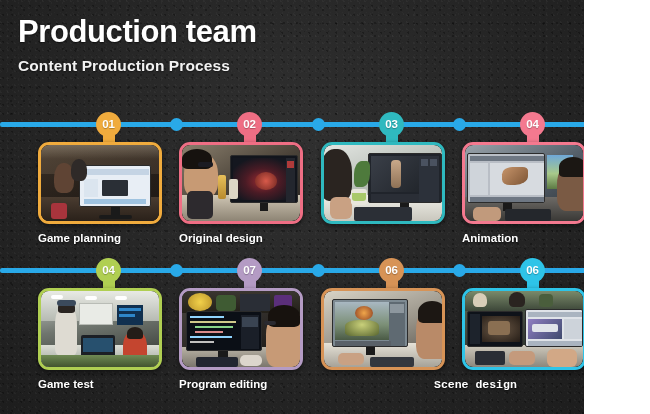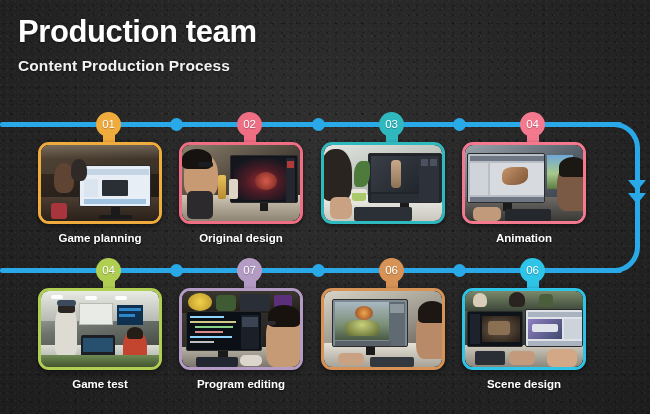--- a/index.html
+++ b/index.html
@@ -5,21 +5,21 @@
   * { margin:0; padding:0; box-sizing:border-box; }
 
   html, body {
     width:650px; height:414px;
     overflow:hidden;
     font-family:"Liberation Sans", sans-serif;
   }
 
   #slide {
     position:relative;
-    width:650px; height:414px;
+    width:584px; height:414px;
     background-color:#262626;
     background-image:
       radial-gradient(circle at 12% 18%, rgba(255,255,255,0.035) 0 1px, transparent 1px),
       radial-gradient(circle at 37% 62%, rgba(0,0,0,0.30) 0 1px, transparent 1px),
       radial-gradient(circle at 68% 30%, rgba(255,255,255,0.028) 0 1px, transparent 1px),
       radial-gradient(circle at 85% 78%, rgba(0,0,0,0.28) 0 1px, transparent 1px),
       linear-gradient(127deg, rgba(255,255,255,0.022) 0 1px, transparent 1px 4px),
       linear-gradient(37deg, rgba(0,0,0,0.20) 0 1px, transparent 1px 5px),
       radial-gradient(ellipse at 50% 35%, #303030 0%, #272727 45%, #1d1d1d 100%);
     background-size: 7px 7px, 9px 9px, 11px 11px, 13px 13px, 6px 6px, 8px 8px, 100% 100%;
@@ -92,21 +92,21 @@
   .pin-tail {
     position:absolute; top:17px; left:6.5px;
     width:12px; height:19px;
     background:var(--pc);
     border-bottom-left-radius:5px;
     border-bottom-right-radius:5px;
   }
   .pin-num {
     position:absolute; top:0; left:0; width:25px; height:23px;
     display:flex; align-items:center; justify-content:center;
-    font-size:11.5px; font-weight:normal; color:#ffffff;
+    font-size:11.5px; font-weight:bold; color:#ffffff;
     letter-spacing:-0.2px; z-index:3;
     text-shadow:0 1px 1px rgba(0,0,0,0.28);
   }
 
   
   .card {
     position:absolute;
     width:124px; height:82px;
     border:3px solid var(--bc);
     border-radius:11px;
@@ -136,21 +136,21 @@
     position:absolute; border-radius:48% 48% 35% 35%;
   }
   .desk {
     position:absolute; left:0; right:0; bottom:0;
   }
 
   
   .caption {
     position:absolute;
     font-size:11.5px; font-weight:bold; color:#ffffff;
-    text-align:center; white-space:nowrap;
+    text-align:left; white-space:nowrap;
     text-shadow:0 1px 2px rgba(0,0,0,0.75);
   }
 </style>
 </head>
 <body>
 
 <div id="slide">
 
   <div id="header">
     <div id="title">Production team</div>
@@ -403,15 +403,15 @@
         <div style="position:absolute;left:2px;top:9px;width:34px;height:20px;background:linear-gradient(135deg,#8f7fc2,#3f4a6e);"></div>
         <div style="position:absolute;left:38px;top:9px;width:18px;height:20px;background:#cdd3da;"></div>
         <div style="position:absolute;left:6px;top:14px;width:26px;height:8px;background:#e0e4ea;border-radius:2px;"></div>
         <div style="position:absolute;left:2px;top:31px;width:54px;height:5px;background:#aab4c0;"></div>
       </div>
       <div style="position:absolute;left:10px;top:60px;width:30px;height:14px;background:#2a2e35;border-radius:2px;"></div>
       <div style="position:absolute;left:44px;top:60px;width:26px;height:14px;background:#c49a7c;border-radius:5px;"></div>
       <div style="position:absolute;left:82px;top:58px;width:30px;height:18px;background:#d2a886;border-radius:6px;"></div>
     </div>
   </div>
-  <div class="caption" style="left:462px; top:378px; width:124px;">Scene design</div>
+  <div class="caption" style="left:434px; top:378px; width:124px;font-family:Liberation Mono, monospace;">Scene design</div>
 
 </div>
 
 </body></html>

